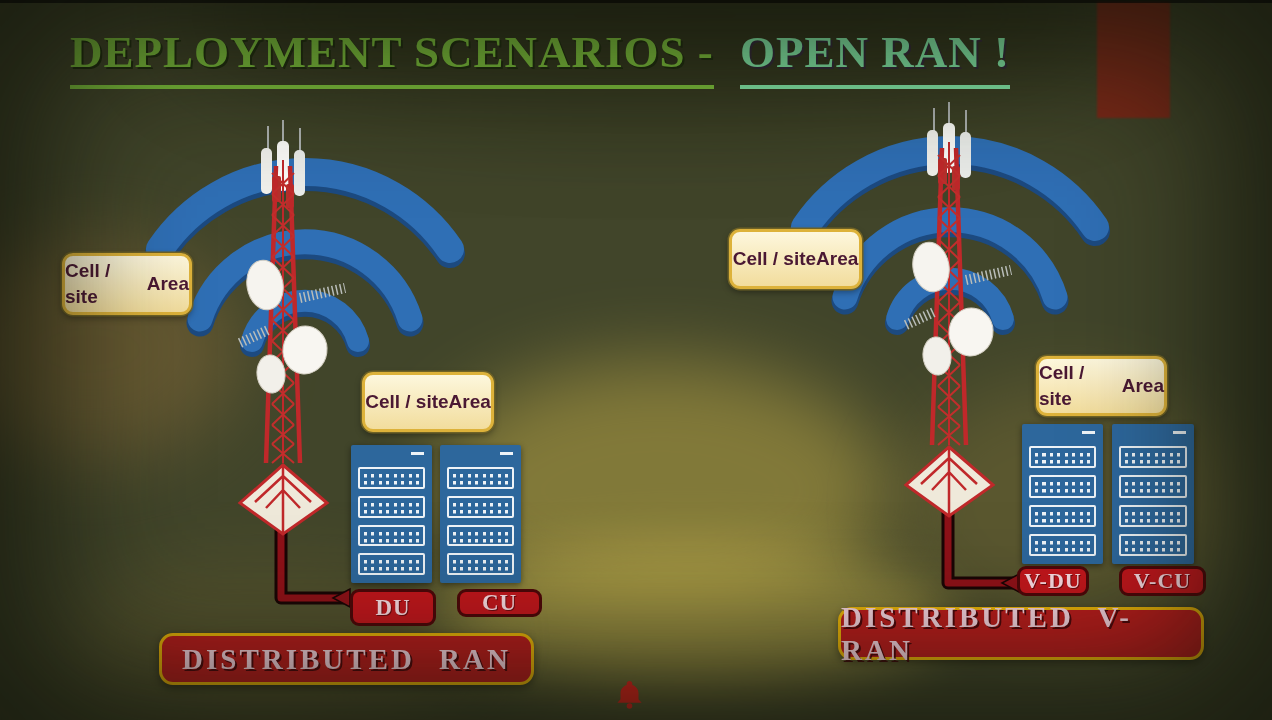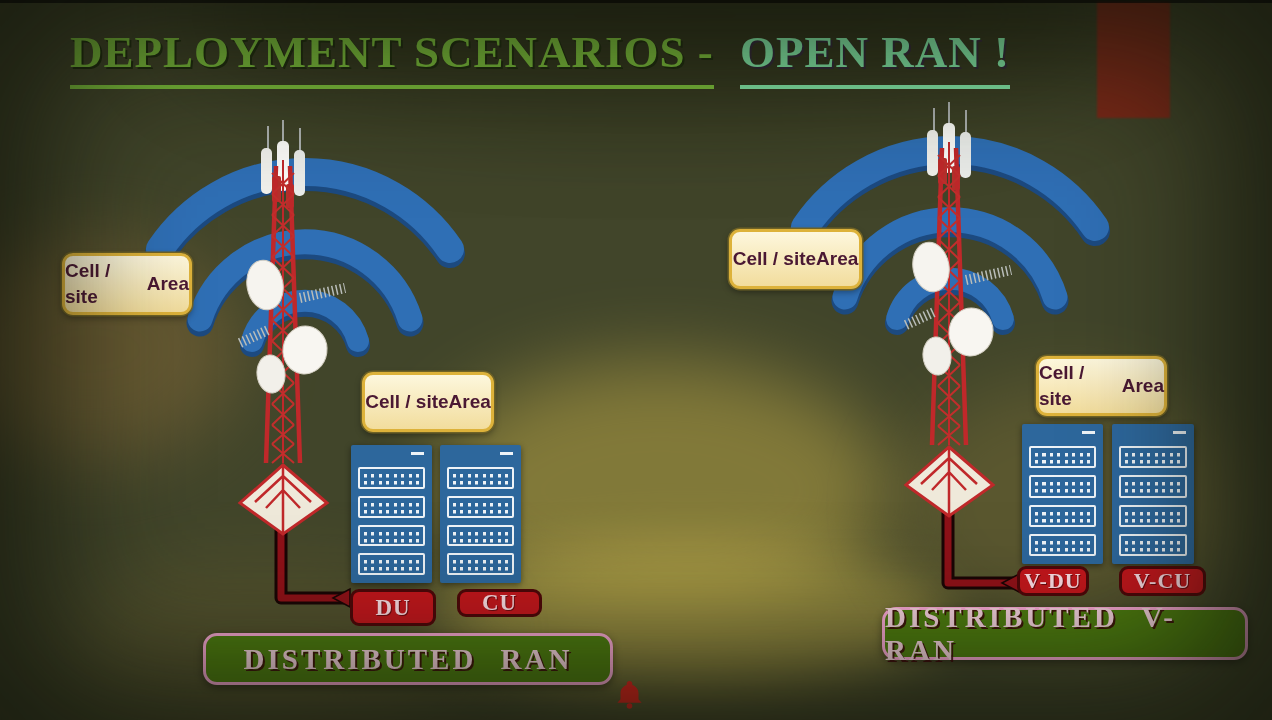--- a/index.html
+++ b/index.html
@@ -61,25 +61,25 @@
         background:#c3161c;border:3px solid #4e0709;border-radius:9px;box-sizing:border-box;
         font-family:"Liberation Serif",serif;font-weight:bold;font-size:23px;color:#fbdce3;
         text-shadow:1px 1px 0 #6b0b10;letter-spacing:1px;}
   .u-du{left:350px;top:589px;width:86px;height:37px;}
   .u-cu{left:441px;top:589px;width:85px;height:28px;margin-left:16px;}
   .u-vdu{left:1017px;top:566px;width:72px;height:30px;font-size:22px;}
   .u-vcu{left:1109px;top:566px;width:87px;height:30px;font-size:22px;margin-left:10px;}
 
   
   .caption{position:absolute;display:flex;align-items:center;justify-content:center;
-           background:#4d7c0f;border:3px solid #f9a8d4;border-radius:14px;box-sizing:border-box;
+           background:#b91c1c;border:3px solid #eab308;border-radius:14px;box-sizing:border-box;
            font-family:"Liberation Serif",serif;font-weight:bold;font-size:29px;color:#f6d3de;
            letter-spacing:3px;word-spacing:14px;text-shadow:2px 2px 0 rgba(58,4,8,.85);
-           box-shadow:0 3px 8px rgba(0,0,0,.4);margin-left:44px;}
-  .cap-left{left:159px;top:633px;width:410px;height:52px;}
+           box-shadow:0 3px 8px rgba(0,0,0,.4);}
+  .cap-left{left:159px;top:633px;width:375px;height:52px;}
   .cap-right{left:838px;top:607px;width:366px;height:53px;}
 
   svg{position:absolute;overflow:visible;}
   .wifi-left{left:140px;top:150px;}
   .wifi-right{left:785px;top:128px;}
   .tower-left{left:198px;top:118px;}
   .tower-right{left:864px;top:100px;}
   .overlay{left:0;top:0;pointer-events:none;}
   .bell{left:616px;top:679px;}
 </style>

